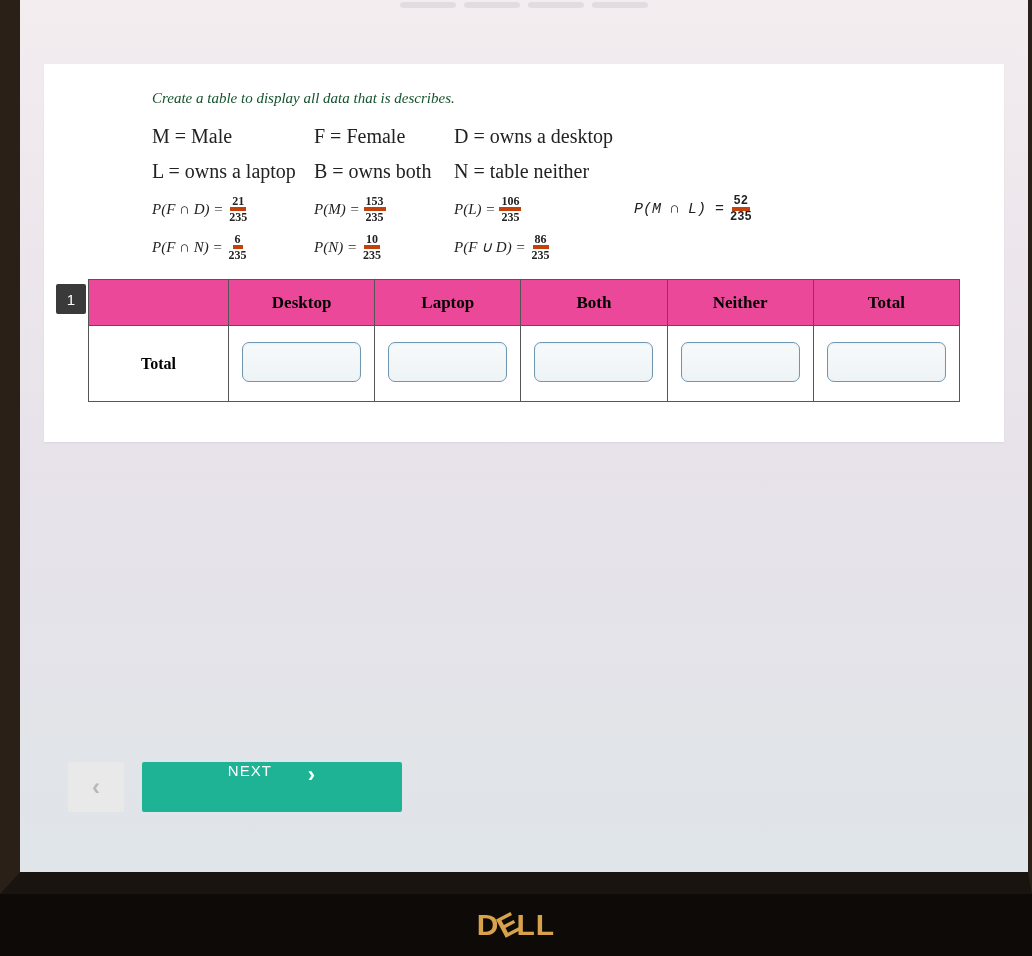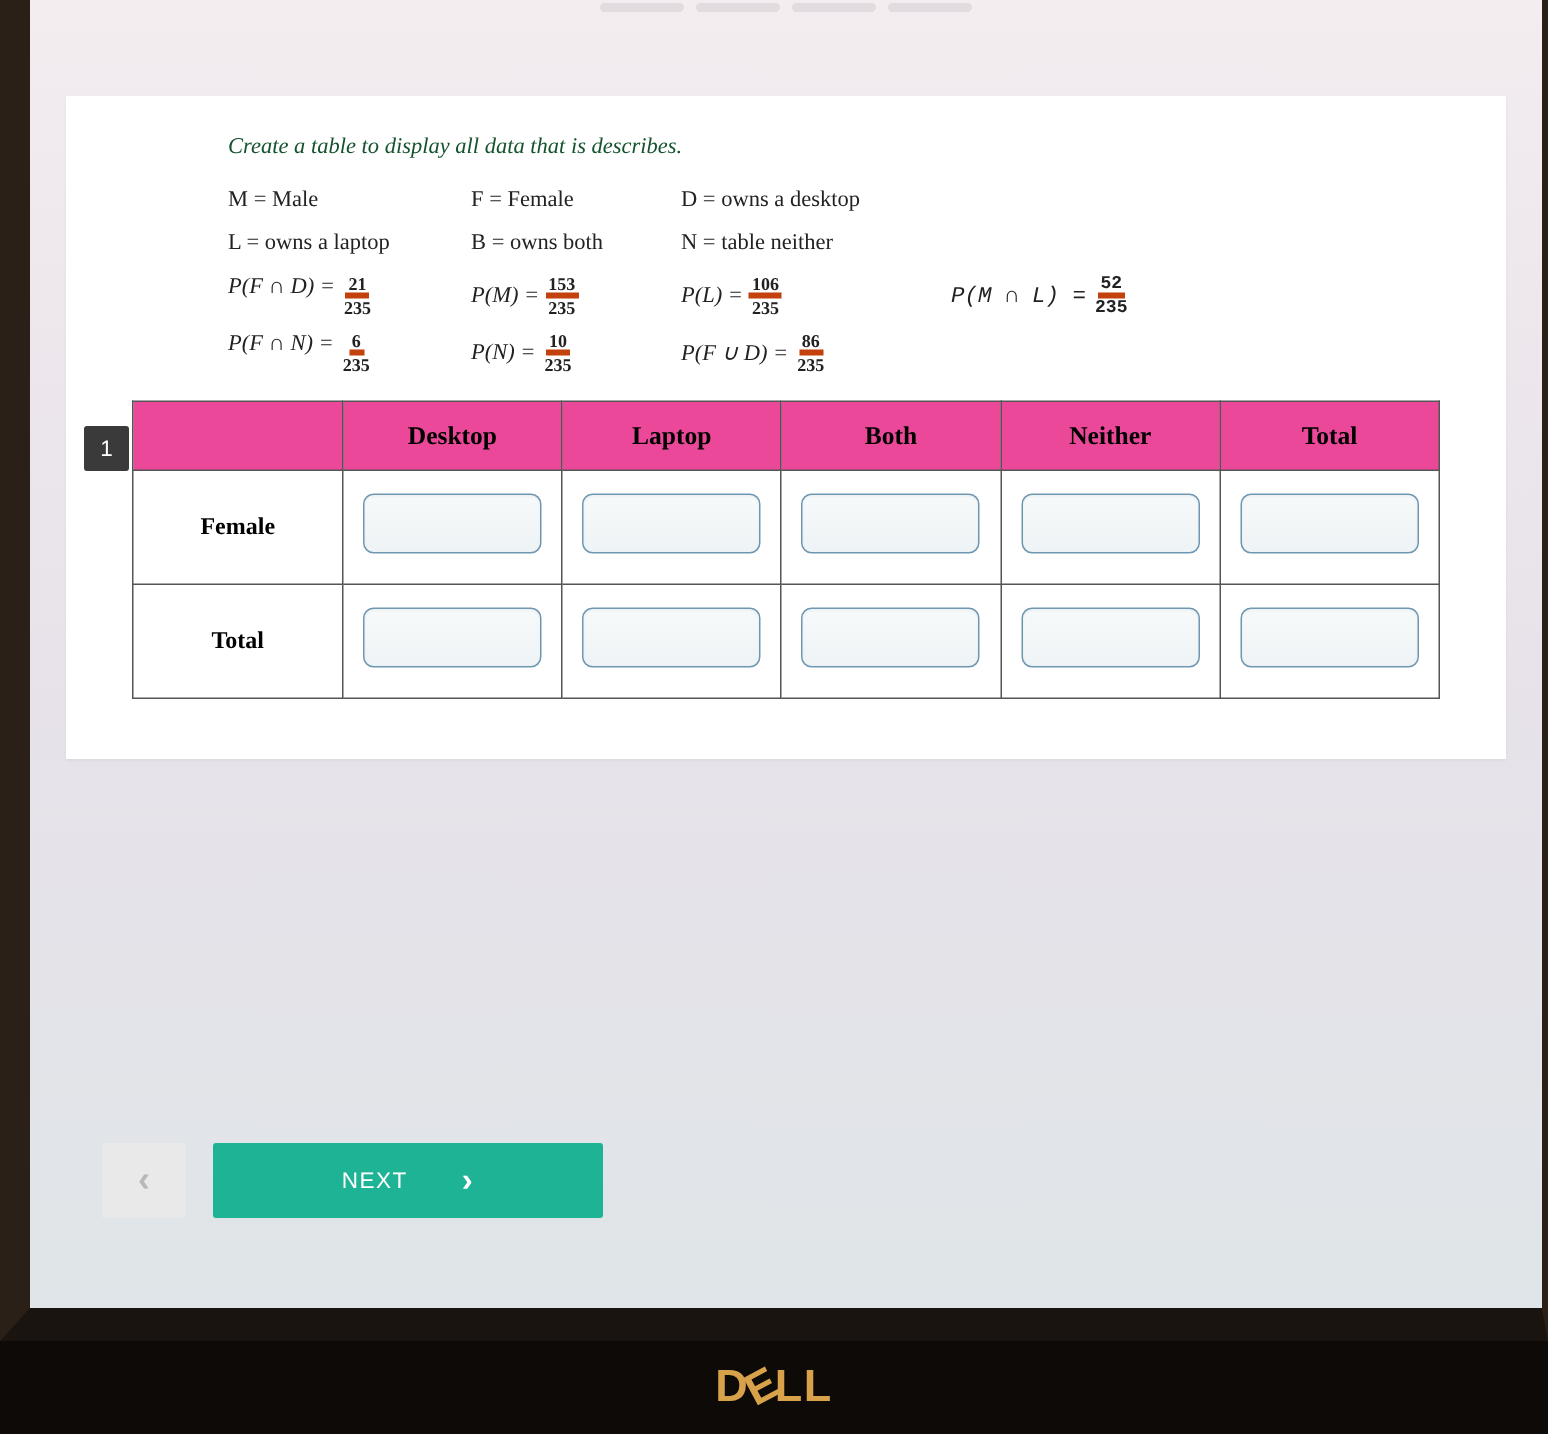--- a/index.html
+++ b/index.html
@@ -37,30 +37,30 @@
     box-shadow: 0 1px 2px rgba(0,0,0,0.05);
   }
   .instruction {
     font-size: 15px;
     color: #14532d;
     margin: 0 0 18px 64px;
     font-style: italic;
   }
   .definitions {
     margin-left: 64px;
-    font-size: 15px;
+    font-size: 20px;
     color: #222;
   }
   .def-row { display: flex; margin-bottom: 12px; }
   .def-row .col1 { width: 162px; }
   .def-row .col2 { width: 140px; }
   .def-row .col3 { width: 180px; }
   .prob-rows { margin-left: 64px; font-size: 15px; color:#222; }
   .prob-row { display:flex; align-items:center; margin-bottom:10px; }
-  .prob-row .pcol1 { width:162px; display:flex; align-items:flex-start;}
+  .prob-row .pcol1 { width:162px; display:flex; align-items:center;}
   .prob-row .pcol2 { width:140px; display:flex; align-items:center;}
   .prob-row .pcol3 { width:180px; display:flex; align-items:center;}
   .prob-row .pcol4 { width:160px; display:flex; align-items:center;font-family:Liberation Mono, monospace;}
   .frac {
     display:inline-flex; flex-direction:column; align-items:center;
     font-size:12px; line-height:1; margin-left:4px; vertical-align:middle;
     font-weight:bold;
   }
   .frac .num { border-bottom:4px solid #c2410c; padding:0 2px; }
   .frac .den { padding:0 2px; }
@@ -125,21 +125,21 @@
     border:none;
     display:flex; align-items:center; justify-content:center;
     font-size:24px; font-weight:bold;
     border-radius:2px;
   }
   .btn-next {
     width: 260px; height: 50px;
     background:#1fb396;
     color:#fff;
     border:none;
-    display:flex; align-items:center; justify-content:center;
+    display:flex; justify-content:center;
     gap: 36px;
     font-size:15px; letter-spacing:1px;
     border-radius:2px;
   }
   .btn-next .arrow { font-size:22px; font-weight:bold; }
   .bezel-bottom {
     position:absolute; left:0; right:0; bottom:0; height:62px;
     background:#0d0a08;
     display:flex; align-items:center; justify-content:center;
   }
@@ -249,28 +249,20 @@
           <th></th>
           <th>Desktop</th>
           <th>Laptop</th>
           <th>Both</th>
           <th>Neither</th>
           <th>Total</th>
         </tr>
       </thead>
       <tbody>
         <tr>
-          <td>Female</td>
-          <td><span class="cell-input"></span></td>
-          <td><span class="cell-input"></span></td>
-          <td><span class="cell-input"></span></td>
-          <td><span class="cell-input"></span></td>
-          <td><span class="cell-input"></span></td>
-        </tr>
-        <tr>
           <td>Total</td>
           <td><span class="cell-input"></span></td>
           <td><span class="cell-input"></span></td>
           <td><span class="cell-input"></span></td>
           <td><span class="cell-input"></span></td>
           <td><span class="cell-input"></span></td>
         </tr>
       </tbody>
     </table>
   </div>

